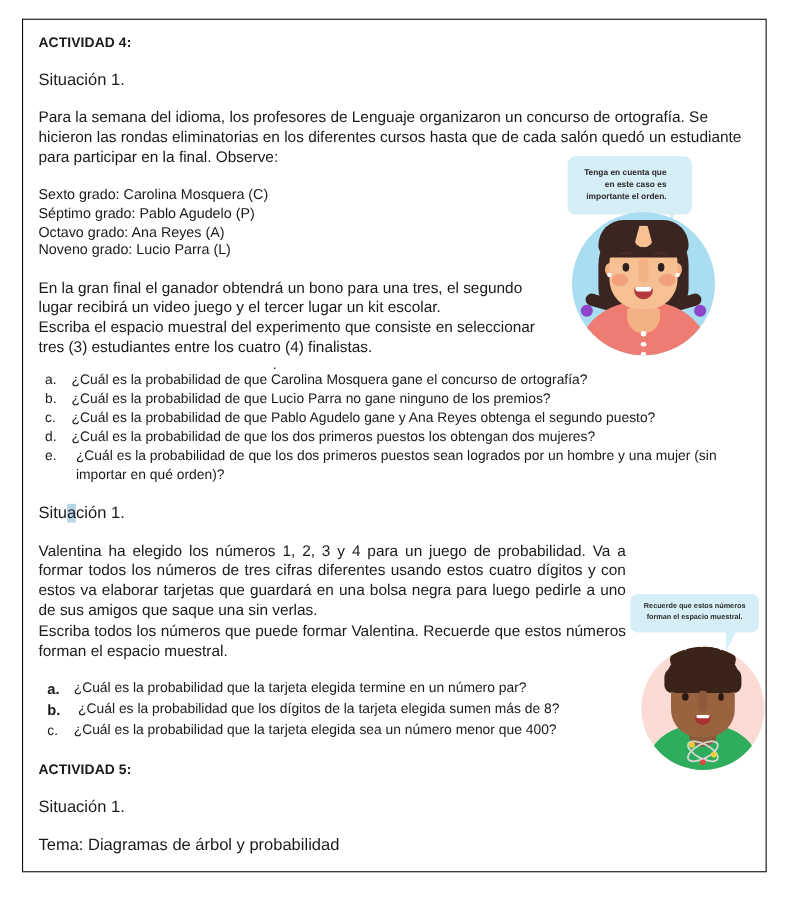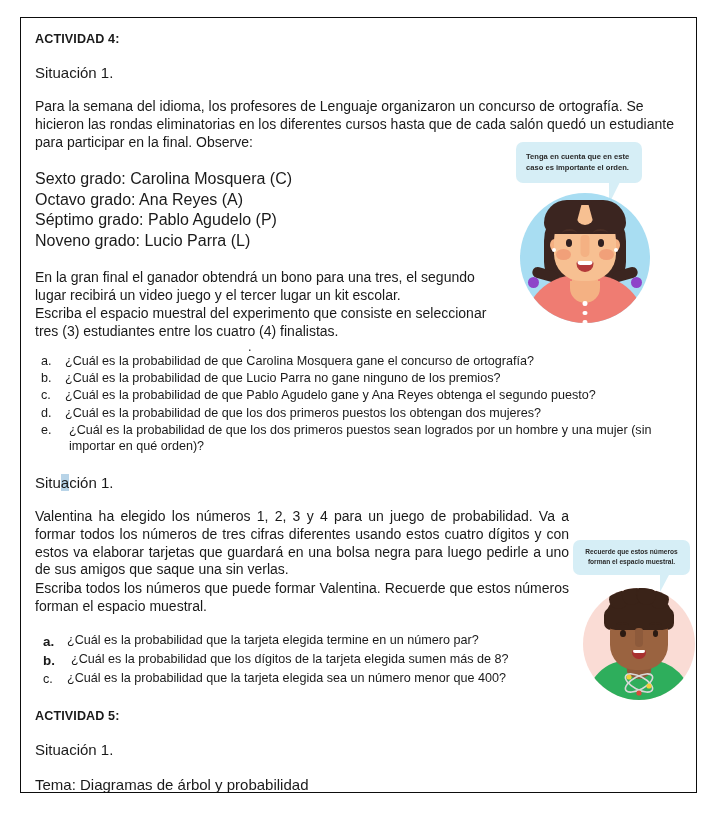--- a/index.html
+++ b/index.html
@@ -55,21 +55,21 @@
   }
   .para.justified {
     text-align: justify;
     max-width: 534px;
   }
   .para.narrow {
     max-width: 470px;
   }
 
   .names {
-    font-size: 16px;
+    font-size: 13px;
     line-height: 1.30;
     margin: 17px 0 0 0;
   }
   .names div { white-space: pre; }
 
   .italic { }
 
   .lone-dot {
     font-size: 12.6px;
     margin: 2px 0 0 213px;
@@ -142,22 +142,23 @@
     border-radius: 7px;
     font-size: 7.6px;
     font-weight: bold;
     color: #2a2a2a;
     line-height: 1.48;
     box-sizing: border-box;
   }
   .fig-girl .bubble {
     left: 12px;
     top: 0px;
-    width: 126px;
-    padding: 9px 12px 10px 10px;
+    width: 113px;
+    padding: 9px 23px 10px 10px;
+    text-align: right;
   }
   .fig-girl .bubble-tail {
     position: absolute;
     left: 105px;
     top: 40px;
     width: 0; height: 0;
     border-left: 11px solid #d6eef6;
     border-bottom: 22px solid transparent;
   }
   .girl-circle {
@@ -522,22 +523,22 @@
   <div class="inner">
 
     <div class="act-title">ACTIVIDAD 4:</div>
 
     <div class="situacion">Situación 1.</div>
 
     <div class="para">Para la semana del idioma, los profesores de Lenguaje organizaron un concurso de ortografía. Se hicieron las rondas eliminatorias en los diferentes cursos hasta que de cada salón quedó un estudiante para participar en la final. Observe:</div>
 
     <div class="names">
       <div>Sexto grado: Carolina Mosquera (C)</div>
+      <div>Séptimo grado: Pablo Agudelo (P)</div>
       <div>Octavo grado: Ana Reyes (A)</div>
-      <div>Séptimo grado: Pablo Agudelo (P)</div>
       <div>Noveno grado: Lucio Parra (L)</div>
     </div>
 
     <div class="para narrow"><span>En la gran final el ganador obtendrá un bono para una tres, el segundo lugar recibirá un video juego y el tercer lugar un </span><span class="italic">kit</span><span> escolar.</span><br><span>Escriba el espacio muestral del experimento que consiste en seleccionar tres (3) estudiantes entre los cuatro (4) finalistas.</span></div>
 
     <div class="lone-dot">.</div>
 
     <ol class="qlist">
       <li>
         <span class="mk">a.</span>

